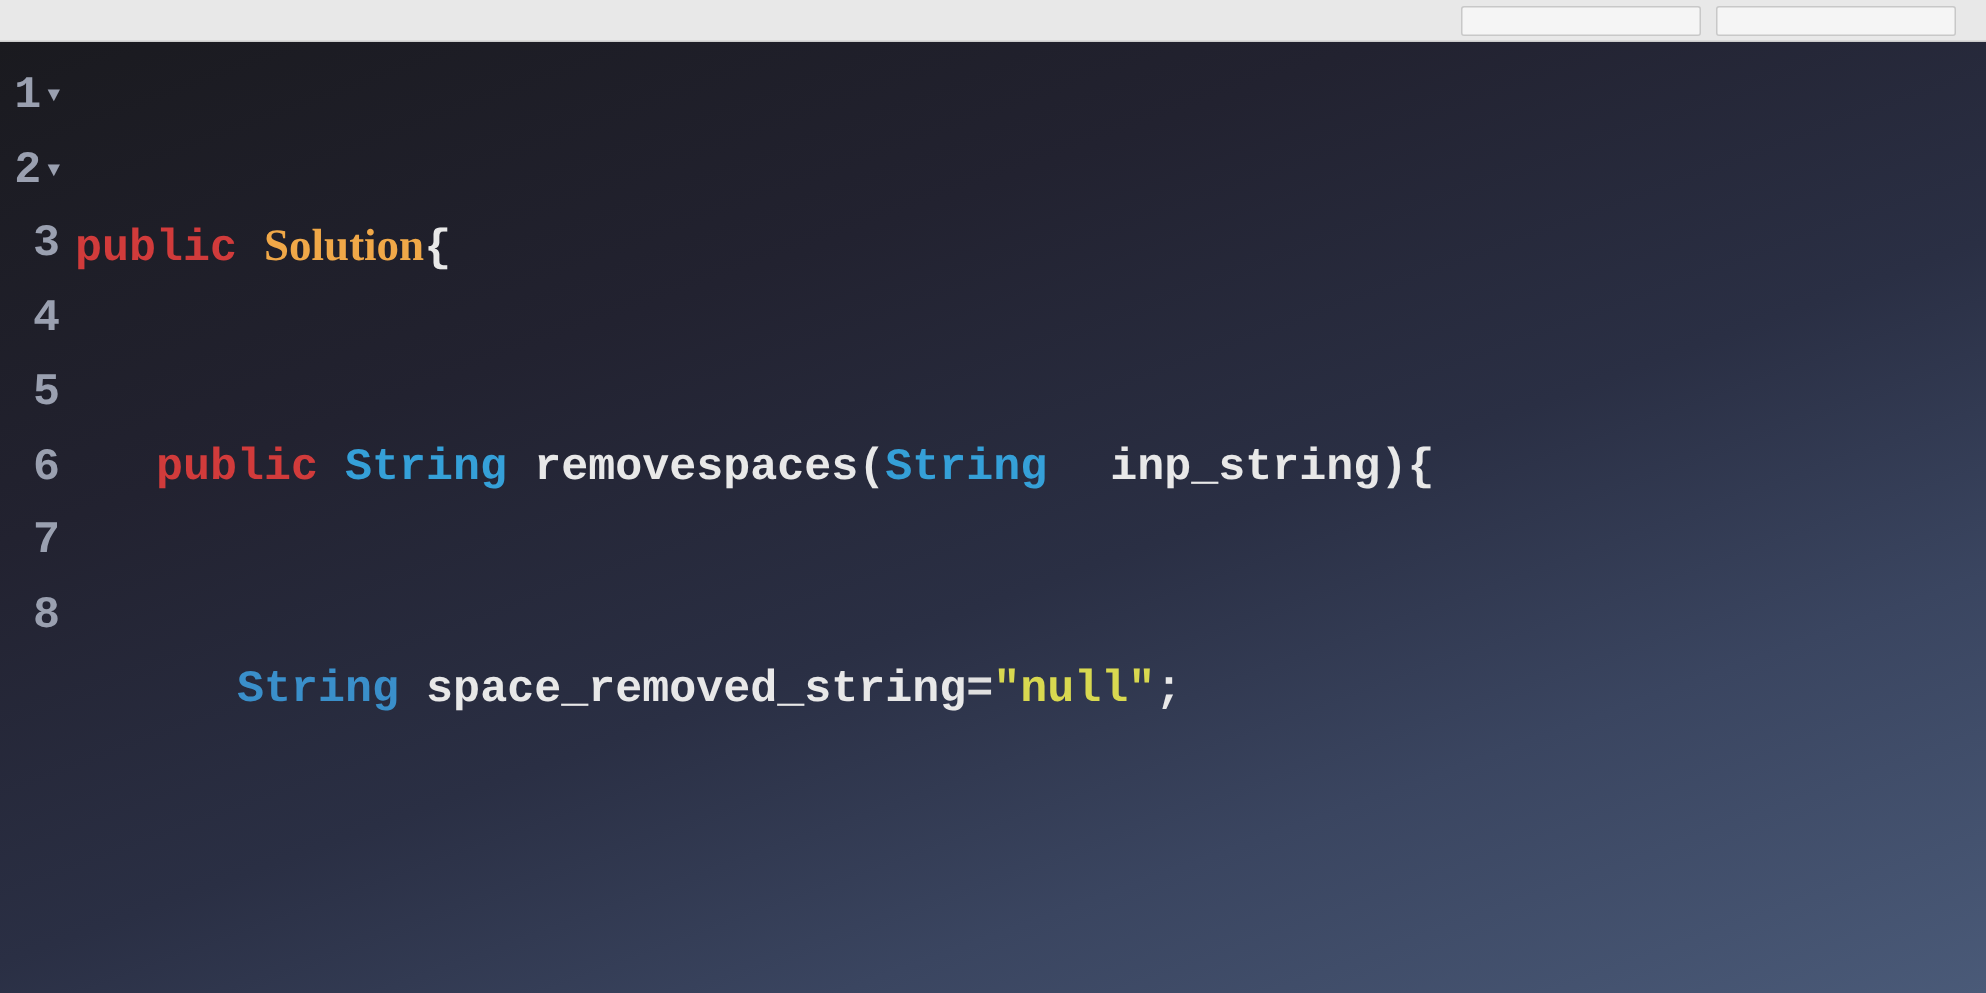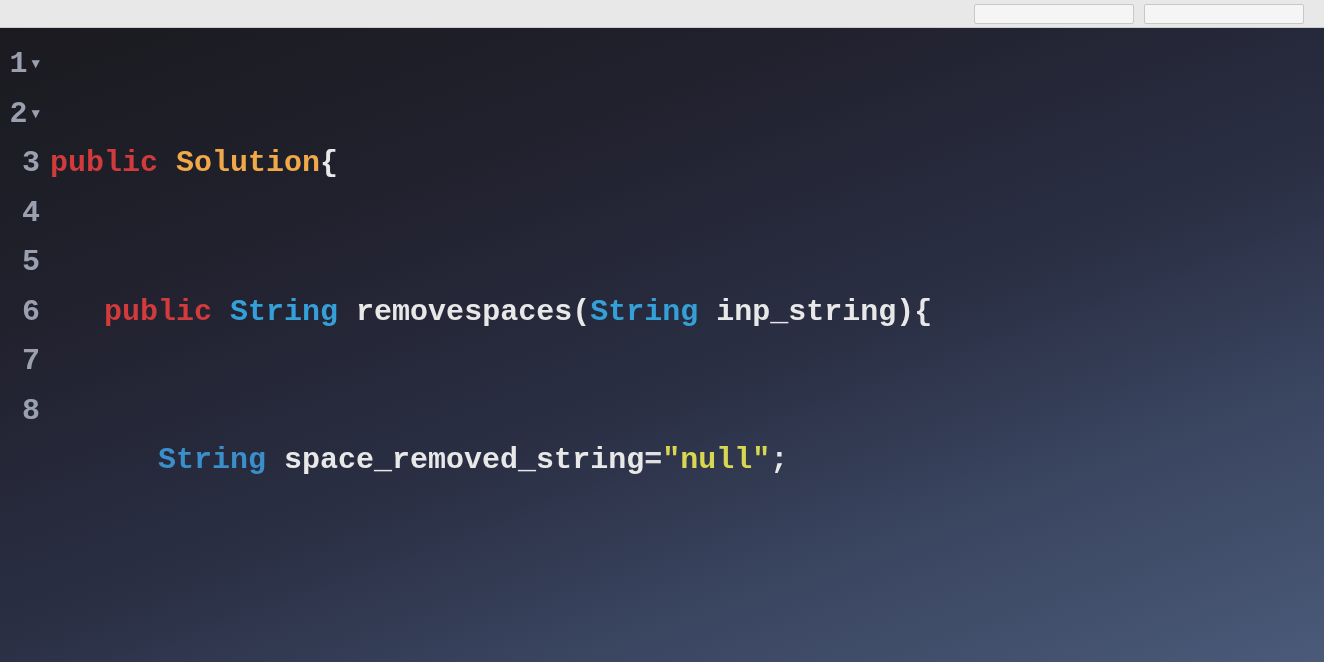--- a/index.html
+++ b/index.html
@@ -58,23 +58,23 @@
   .code {
     padding-top: 12px;
     white-space: pre;
     color: #e8e8e8;
     font-weight: 600;
   }
   .k-class   { color: #d13b3b; }
   .k-public  { color: #d13b3b; text-align: right; }
   .type      { color: #35a0d8; }
   .type-dk   { color: #3a8fca; }
-  .clsname   { color: #f0a848; }
+  .clsname   { color: #f0a848; font-family: Liberation Serif, serif; }
   .method    { color: #e8e8e8; }
-  .param     { color: #e8e8e8; }
+  .param     { color: #e8e8e8; margin-left: 24px; }
   .punct     { color: #e8e8e8; }
   .op        { color: #e0e0e0; }
   .str       { color: #d8d850; }
   .comment   { color: #9a9a9a; font-weight: 500; }
   .codeline  { height: 49.5px; display: block; }
 </style>
 </head>
 <body>
 
 <div class="topbar">

